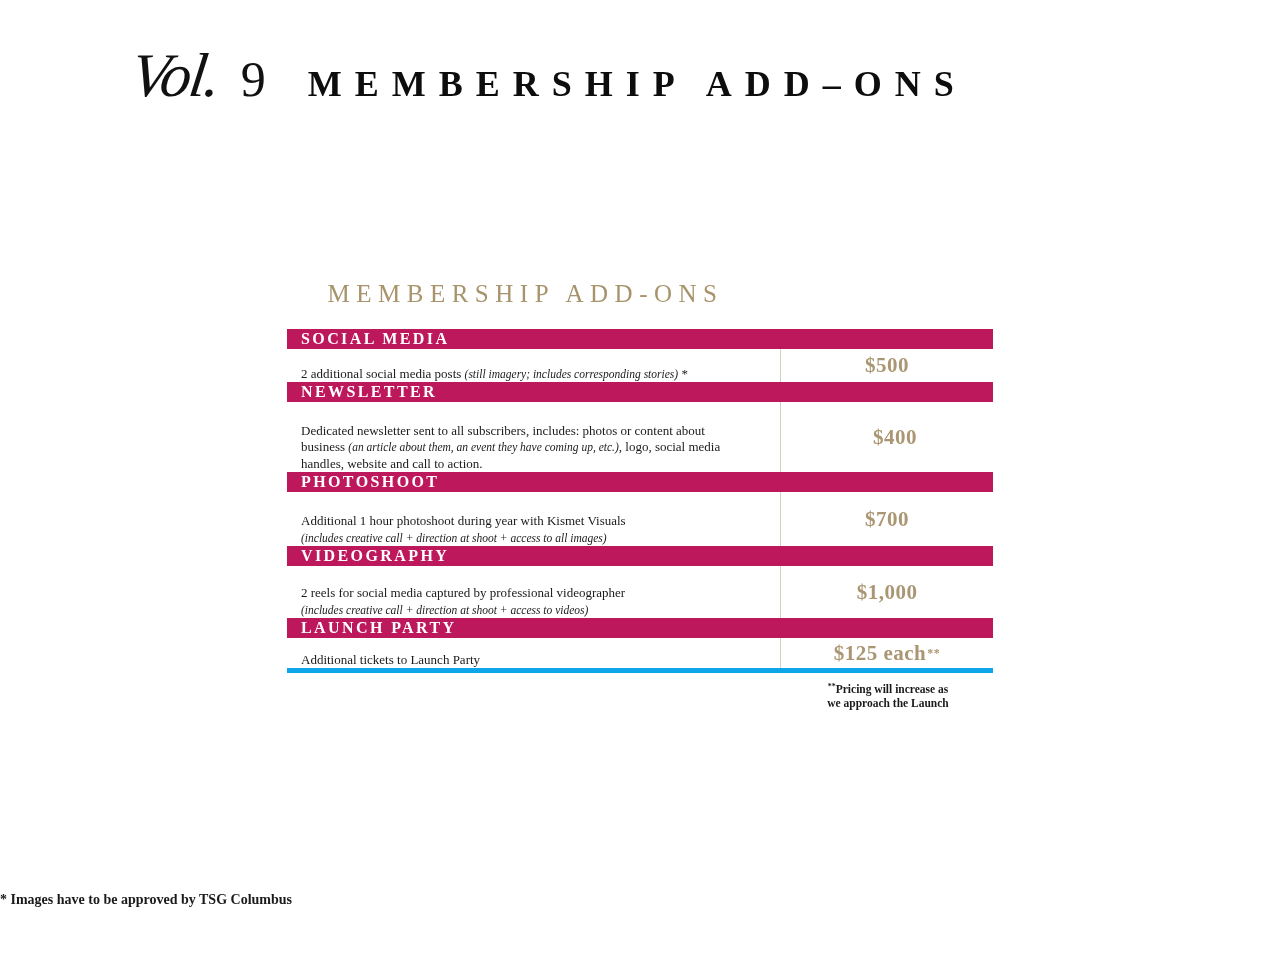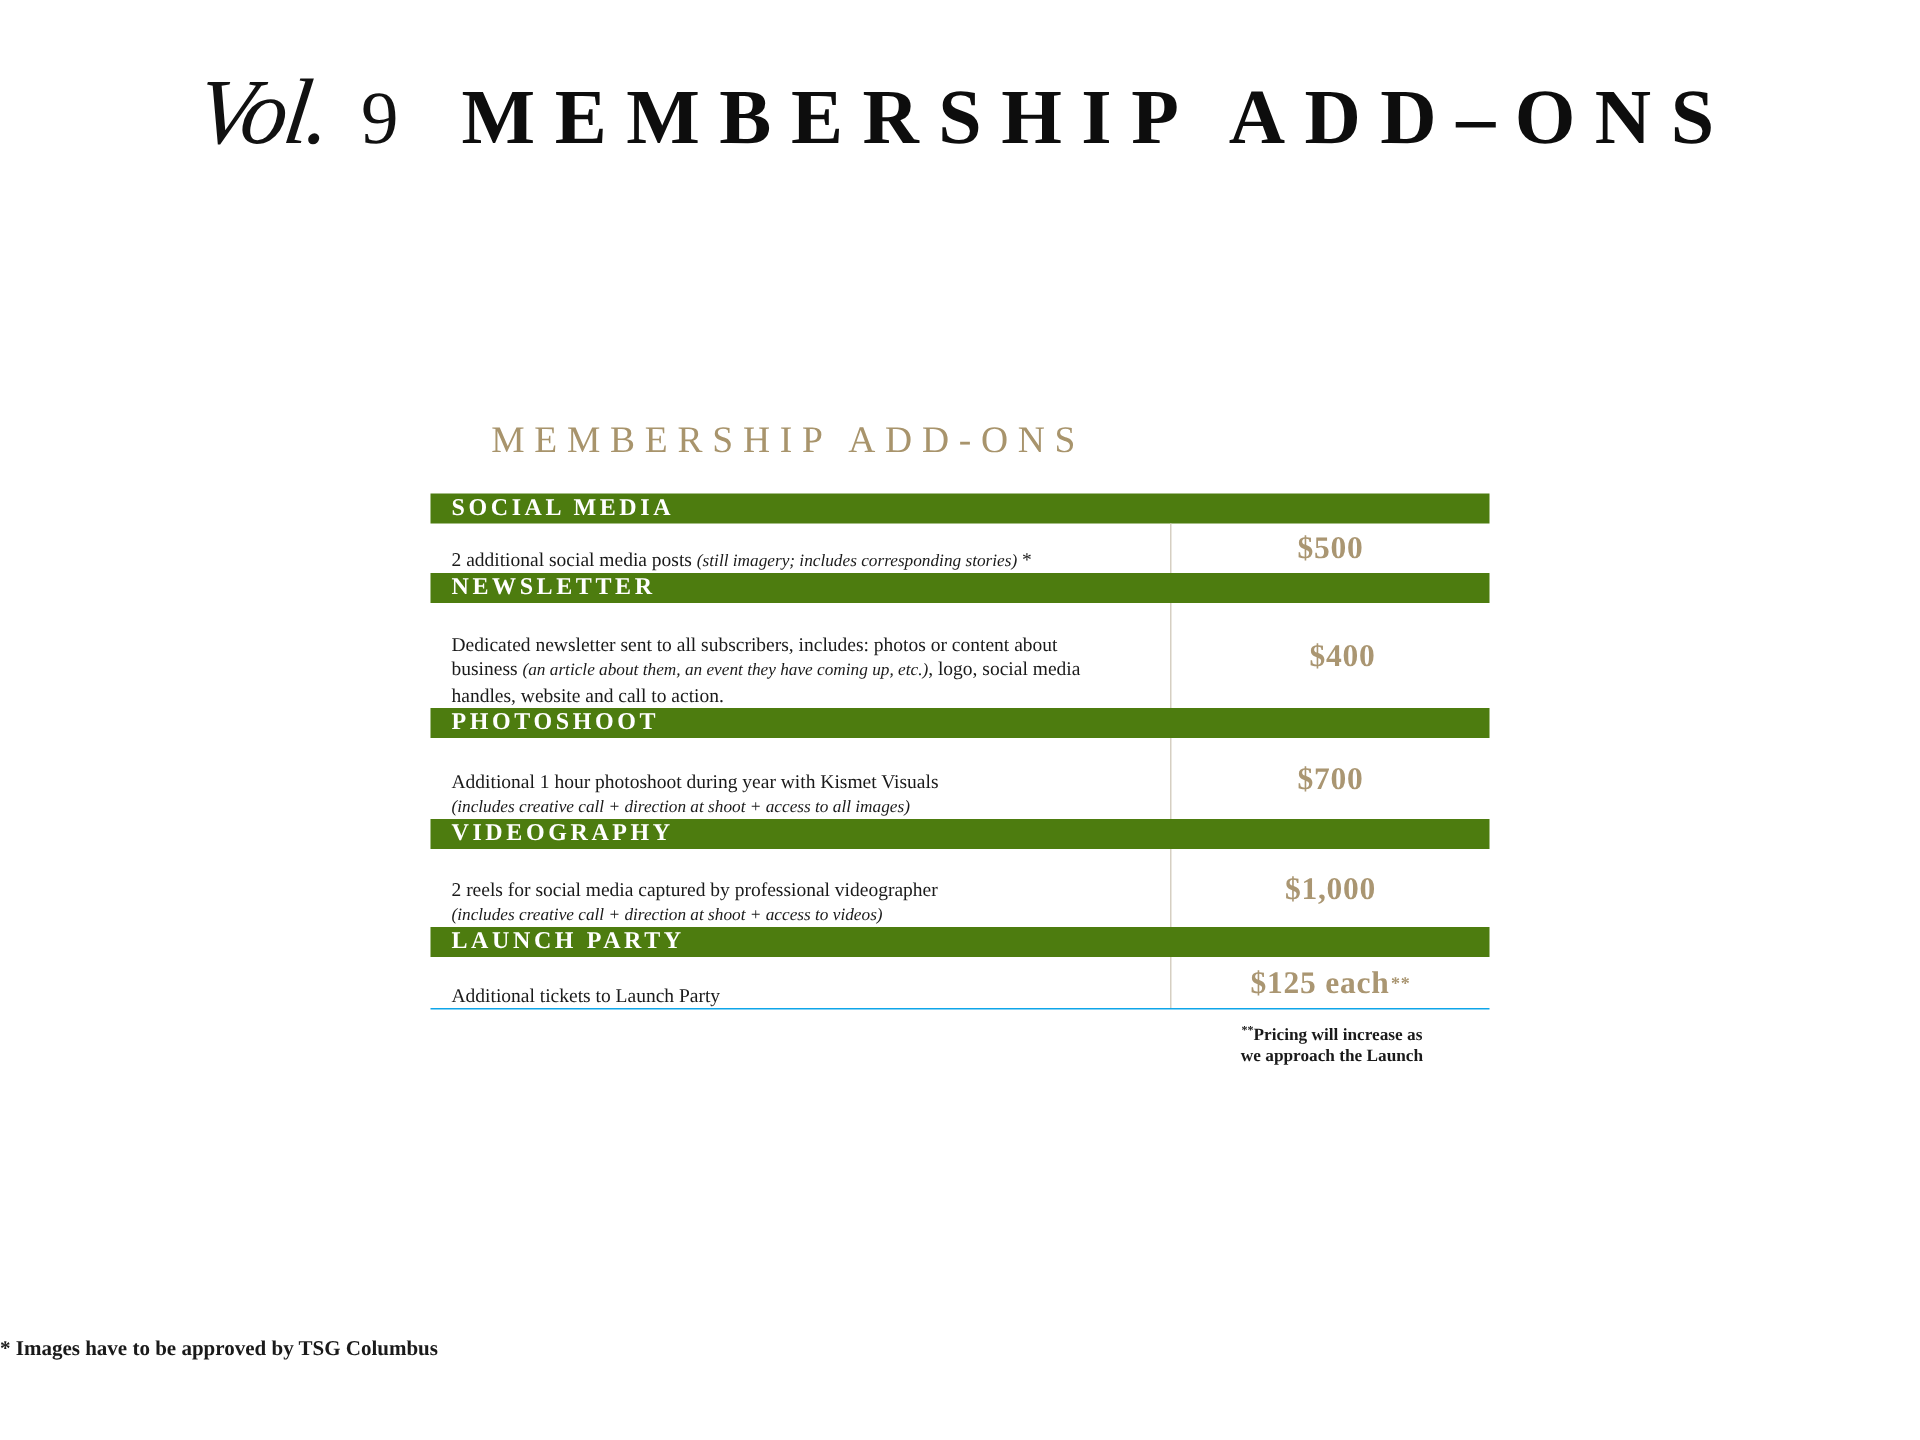--- a/index.html
+++ b/index.html
@@ -36,21 +36,21 @@
       display: inline-block;
     }
     .vol-number {
       font-family: "Liberation Serif", serif;
       font-size: 50px;
       color: #111;
       margin-right: 42px;
     }
     .page-title {
       font-family: "Liberation Serif", serif;
-      font-size: 52px;
+      font-size: 36px;
       font-weight: bold;
       letter-spacing: 13px;
       color: #0d0d0d;
     }
 
     .table-title {
       position: absolute;
       left: 0;
       width: 1051px;
       top: 280px;
@@ -61,21 +61,21 @@
       color: #a8946c;
     }
 
     .addons-table {
       position: absolute;
       left: 287px;
       top: 329px;
       width: 706px;
     }
     .section-header {
-      background: #4d7c0f;
+      background: #be185d;
       height: 20px;
       display: flex;
       align-items: center;
       padding-left: 14px;
       box-sizing: border-box;
     }
     .section-header span {
       font-family: "Liberation Serif", serif;
       font-weight: bold;
       font-size: 16px;
@@ -119,21 +119,21 @@
     }
     .row-price sup {
       font-size: 12px;
       vertical-align: 10px;
       margin-left: 1px;
     }
     .h-social-row { height: 33px; }
     .h-news-row { height: 70px; gap: 16px; }
     .h-photo-row { height: 54px; }
     .h-video-row { height: 52px; }
-    .h-launch-row { height: 35px; border-bottom: 1px solid #0ea5e9; }
+    .h-launch-row { height: 35px; border-bottom: 5px solid #0ea5e9; }
 
     .pricing-note {
       position: absolute;
       left: 780px;
       width: 216px;
       top: 680px;
       text-align: center;
       font-family: "Liberation Serif", serif;
       font-weight: bold;
       font-size: 11.5px;

